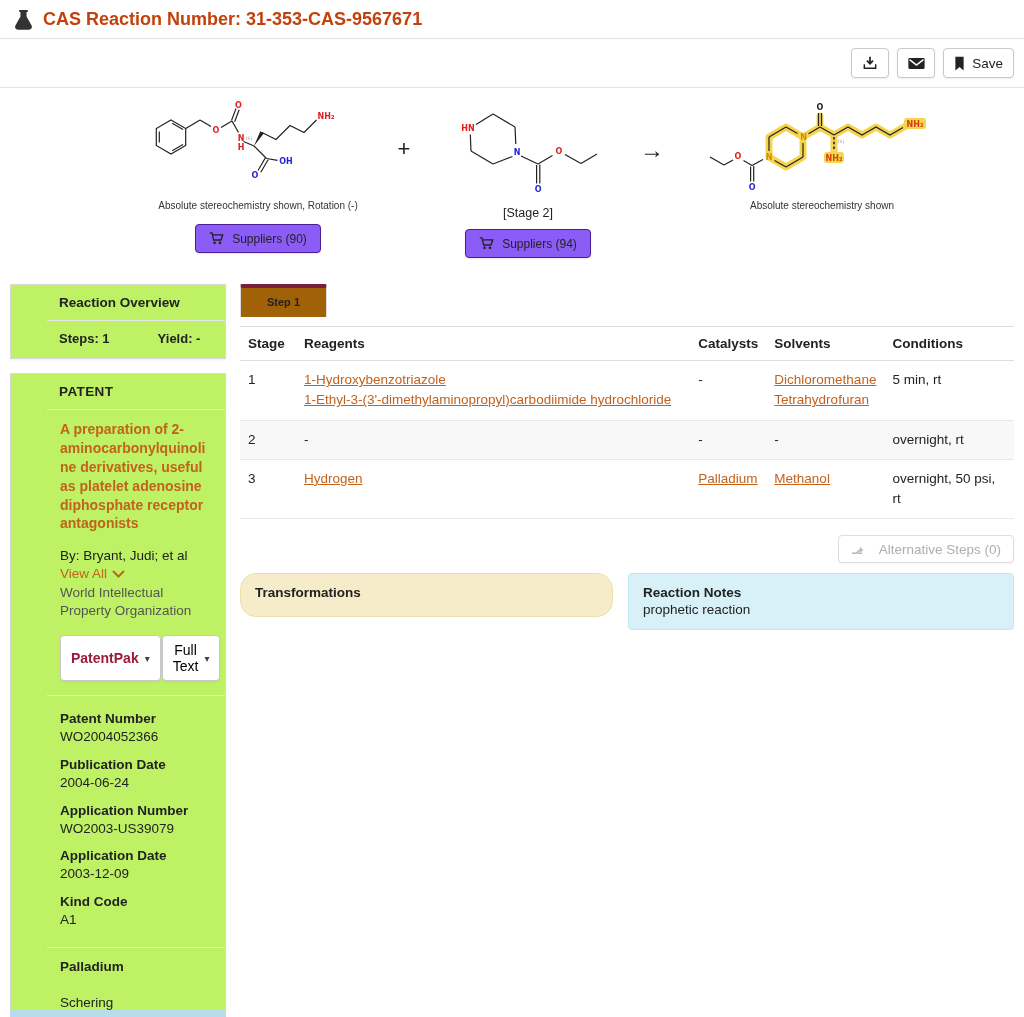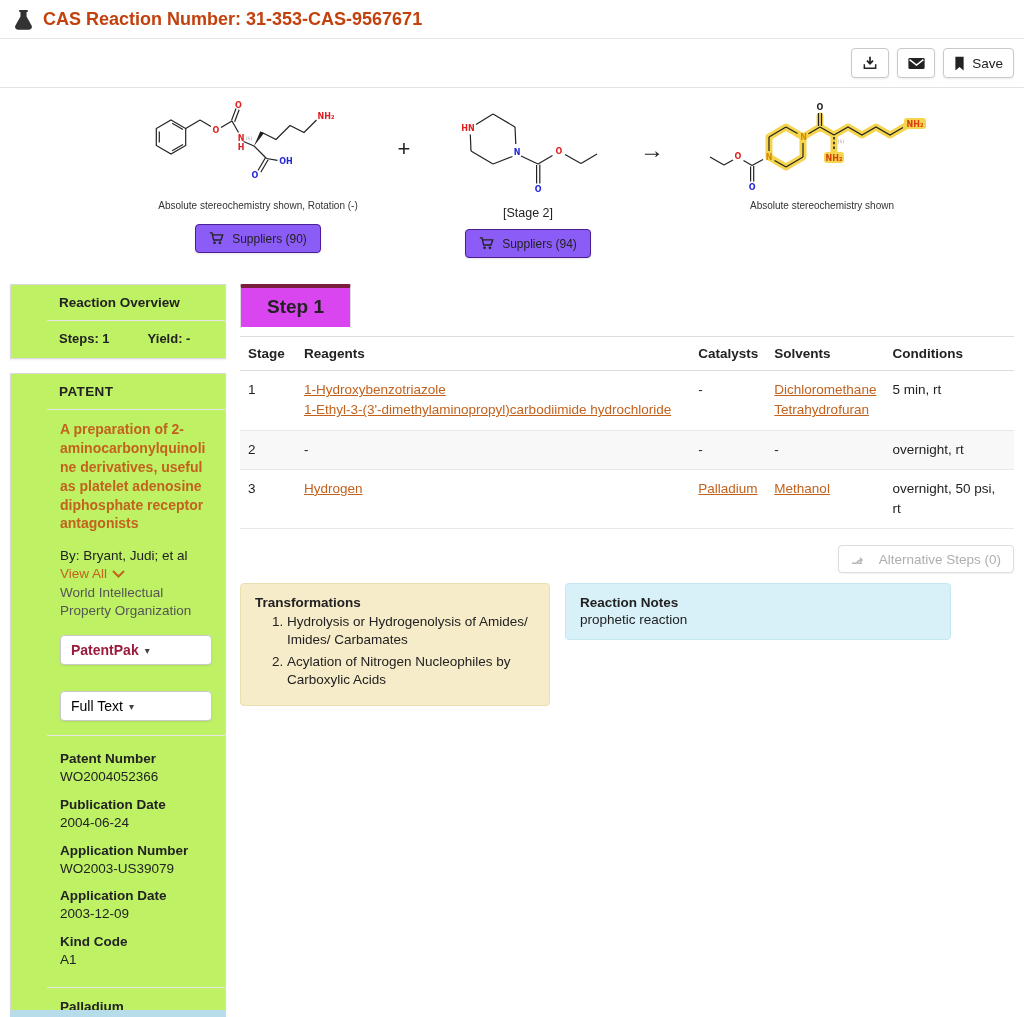--- a/index.html
+++ b/index.html
@@ -22,55 +22,55 @@
   .stage-caption { font-size:12.5px; color:#222; margin-top:2px; }
   .suppliers-btn { margin-top:13px; display:flex; align-items:center; gap:8px; background:#8b5cf6; border:1px solid #4c1d95;
     border-radius:4px; padding:5px 13px; height:29px; font-size:12px; color:#222; box-shadow:0 1px 2px rgba(0,0,0,.1); cursor:pointer; }
   .op { font-size:22px; color:#222; margin-top:36px; width:40px; text-align:center; }
 
   
   .content { display:flex; gap:14px; padding:0 10px; margin-top:8px; }
   .sidebar { width:216px; flex:none; display:flex; flex-direction:column; gap:14px; }
   .card { background:#bef264; border:1px solid #d9d9d9; border-radius:0; box-shadow:0 1px 2px rgba(0,0,0,.07);padding-left:36px; }
   .card-title { font-size:13.5px; font-weight:bold; padding:10px 12px; border-bottom:1px solid #e7e7e7; }
-  .overview-body { display:flex; gap:38px; padding:10px 12px 12px; font-size:13px; font-weight:600; }
+  .overview-body { display:flex; gap:48px; padding:10px 12px 12px; font-size:13px; font-weight:600; }
   .patent-section { padding:10px 13px 4px; }
   .patent-title { font-size:14px; font-weight:bold; color:var(--accent-link,#c2621d); line-height:1.35;
     overflow-wrap:break-word; word-break:break-word; cursor:pointer; }
   .byline { font-size:13.5px; margin-top:15px; }
   .view-all { font-size:13.5px; color:var(--accent-link,#c2621d); display:flex; align-items:center; gap:5px; margin-top:3px; cursor:pointer; }
   .org { font-size:13.5px; color:#555; margin-top:3px; line-height:1.3; }
-  .patent-btn-row { display:flex; gap:26px; padding:12px 13px 14px; border-bottom:1px solid #e7e7e7;flex-direction:column; }
+  .patent-btn-row { display:flex; gap:1px; padding:12px 13px 14px; border-bottom:1px solid #e7e7e7; }
   .pp-btn { background:#fff; border:1px solid #c9c9c9; border-radius:4px; padding:6px 10px; font-size:14px;
     display:flex; align-items:center; gap:6px; box-shadow:0 1px 2px rgba(0,0,0,.08); cursor:pointer; }
   .pp-btn .pp { color:var(--patentpak,#9b1b3c); font-weight:bold; }
   .caret { font-size:10px; color:#444; }
   .fields { padding:4px 13px 6px; }
   .field { margin-top:11px; }
   .field-label { font-size:13.5px; font-weight:bold; }
   .field-value { font-size:13.5px; margin-top:2px; line-height:1.3; }
   .assignee-block { border-top:1px solid #e7e7e7; margin-top:13px; padding:11px 13px 16px; }
 
   
   .main { flex:1; min-width:0; }
   .tab { display:inline-block; border:1px solid #ddd; border-bottom:none; border-top:4px solid var(--tab-accent,#7a1e3d);
-    border-radius:2px 2px 0 0; background:#d946ef; padding:8px 26px 9px; font-size:19px; font-weight:bold; cursor:pointer; }
+    border-radius:2px 2px 0 0; background:#a16207; padding:8px 26px 9px; font-size:11px; font-weight:bold; cursor:pointer; }
   table.steps { width:100%; border-collapse:collapse; margin-top:9px; font-size:13.5px; }
   table.steps th { text-align:left; font-weight:bold; padding:9px 8px; border-top:1px solid #ddd; border-bottom:1px solid #ddd; }
   table.steps td { padding:9px 8px; vertical-align:top; border-bottom:1px solid #e8e8e8; line-height:1.5; }
   table.steps tr.alt td { background:#f8f8f8; }
   .col-stage{width:56px;} .col-reagents{width:396px;} .col-catalysts{width:74px;} .col-solvents{width:118px;} .col-conditions{width:130px;}
   a.chem-link { color:var(--accent-link,#c2621d); text-decoration:underline; display:block; cursor:pointer; }
   .alt-steps-row { display:flex; justify-content:flex-end; margin-top:16px; }
   .alt-steps-btn { display:flex; align-items:center; gap:15px; background:#fff; border:1px solid #ddd; border-radius:4px;
     padding:5px 12px; height:28px; font-size:13.5px; color:#aeaeae; box-shadow:0 1px 2px rgba(0,0,0,.05); cursor:default; }
 
   .info-boxes { display:flex; gap:15px; align-items:flex-start; margin-top:10px; }
-  .transformations-box { width:310px; background:var(--transform-bg,#f7ecc9); border:1px solid var(--transform-border,#ecdfae);
-    border-radius:4px; padding:11px 14px 16px; font-size:13.5px; }
+  .transformations-box { width:373px; background:var(--transform-bg,#f7ecc9); border:1px solid var(--transform-border,#ecdfae);
+    border-radius:16px; padding:11px 14px 16px; font-size:13.5px; }
   .transformations-box ol { margin:3px 0 0 32px; }
   .transformations-box li { margin-top:3px; line-height:1.35; }
   .notes-box { width:386px; background:var(--notes-bg,#d8f1f9); border:1px solid var(--notes-border,#c3e8f2);
     border-radius:4px; padding:11px 14px 12px; font-size:13.5px; }
   .box-title { font-weight:bold; }
   .notes-text { margin-top:2px; }
 
   .bottom-strip { position:absolute; left:10px; bottom:0; width:216px; height:7px;
     background:var(--strip,#b7dcea); border-radius:3px 3px 0 0; }
 
@@ -379,24 +379,20 @@
               <path d="M9.5 5 12 7.5 9.5 10" stroke-width="1.4"></path>
             </svg>
         </span>
         <span>Alternative Steps (0)</span>
       </button>
     </div>
 
     <div class="info-boxes">
       <div class="transformations-box">
         <div class="box-title">Transformations</div>
-        <ol>
-          <li>Hydrolysis or Hydrogenolysis of Amides/ Imides/ Carbamates</li>
-          <li>Acylation of Nitrogen Nucleophiles by Carboxylic Acids</li>
-        </ol>
       </div>
       <div class="notes-box">
         <div class="box-title">Reaction Notes</div>
         <div class="notes-text">prophetic reaction</div>
       </div>
     </div>
   </div>
 </div>
 
 <div class="bottom-strip"></div>

